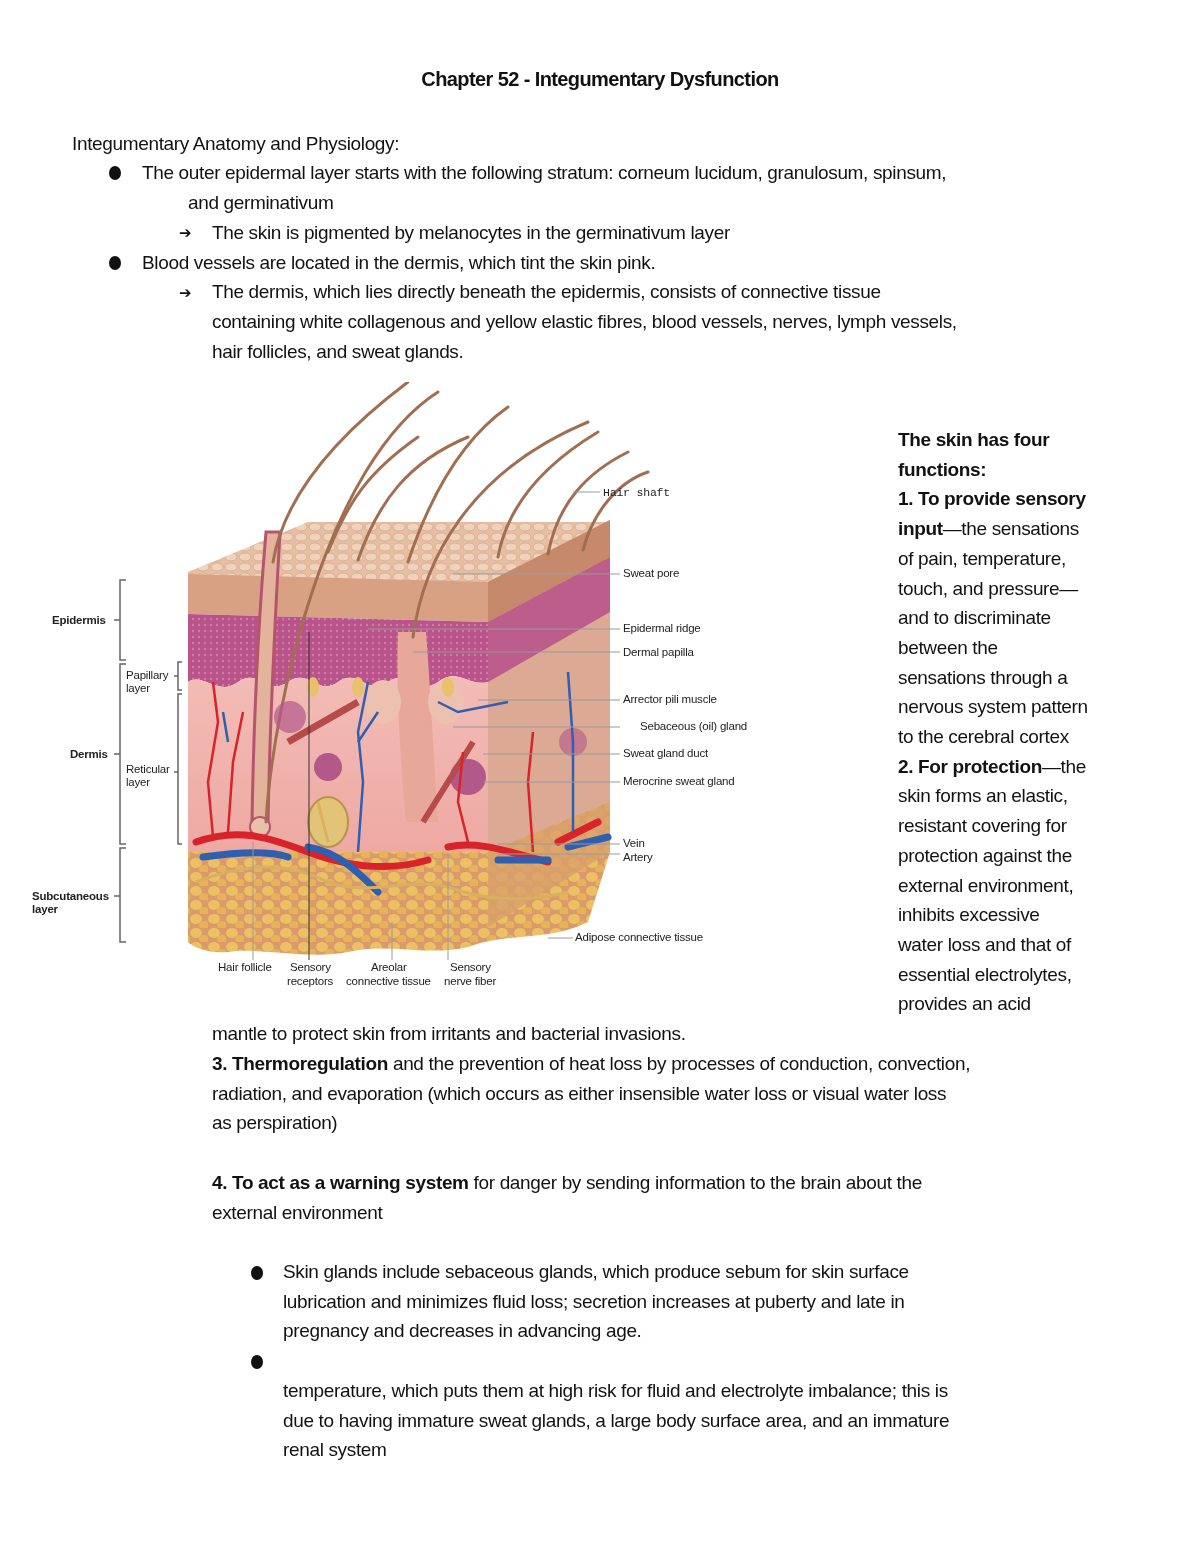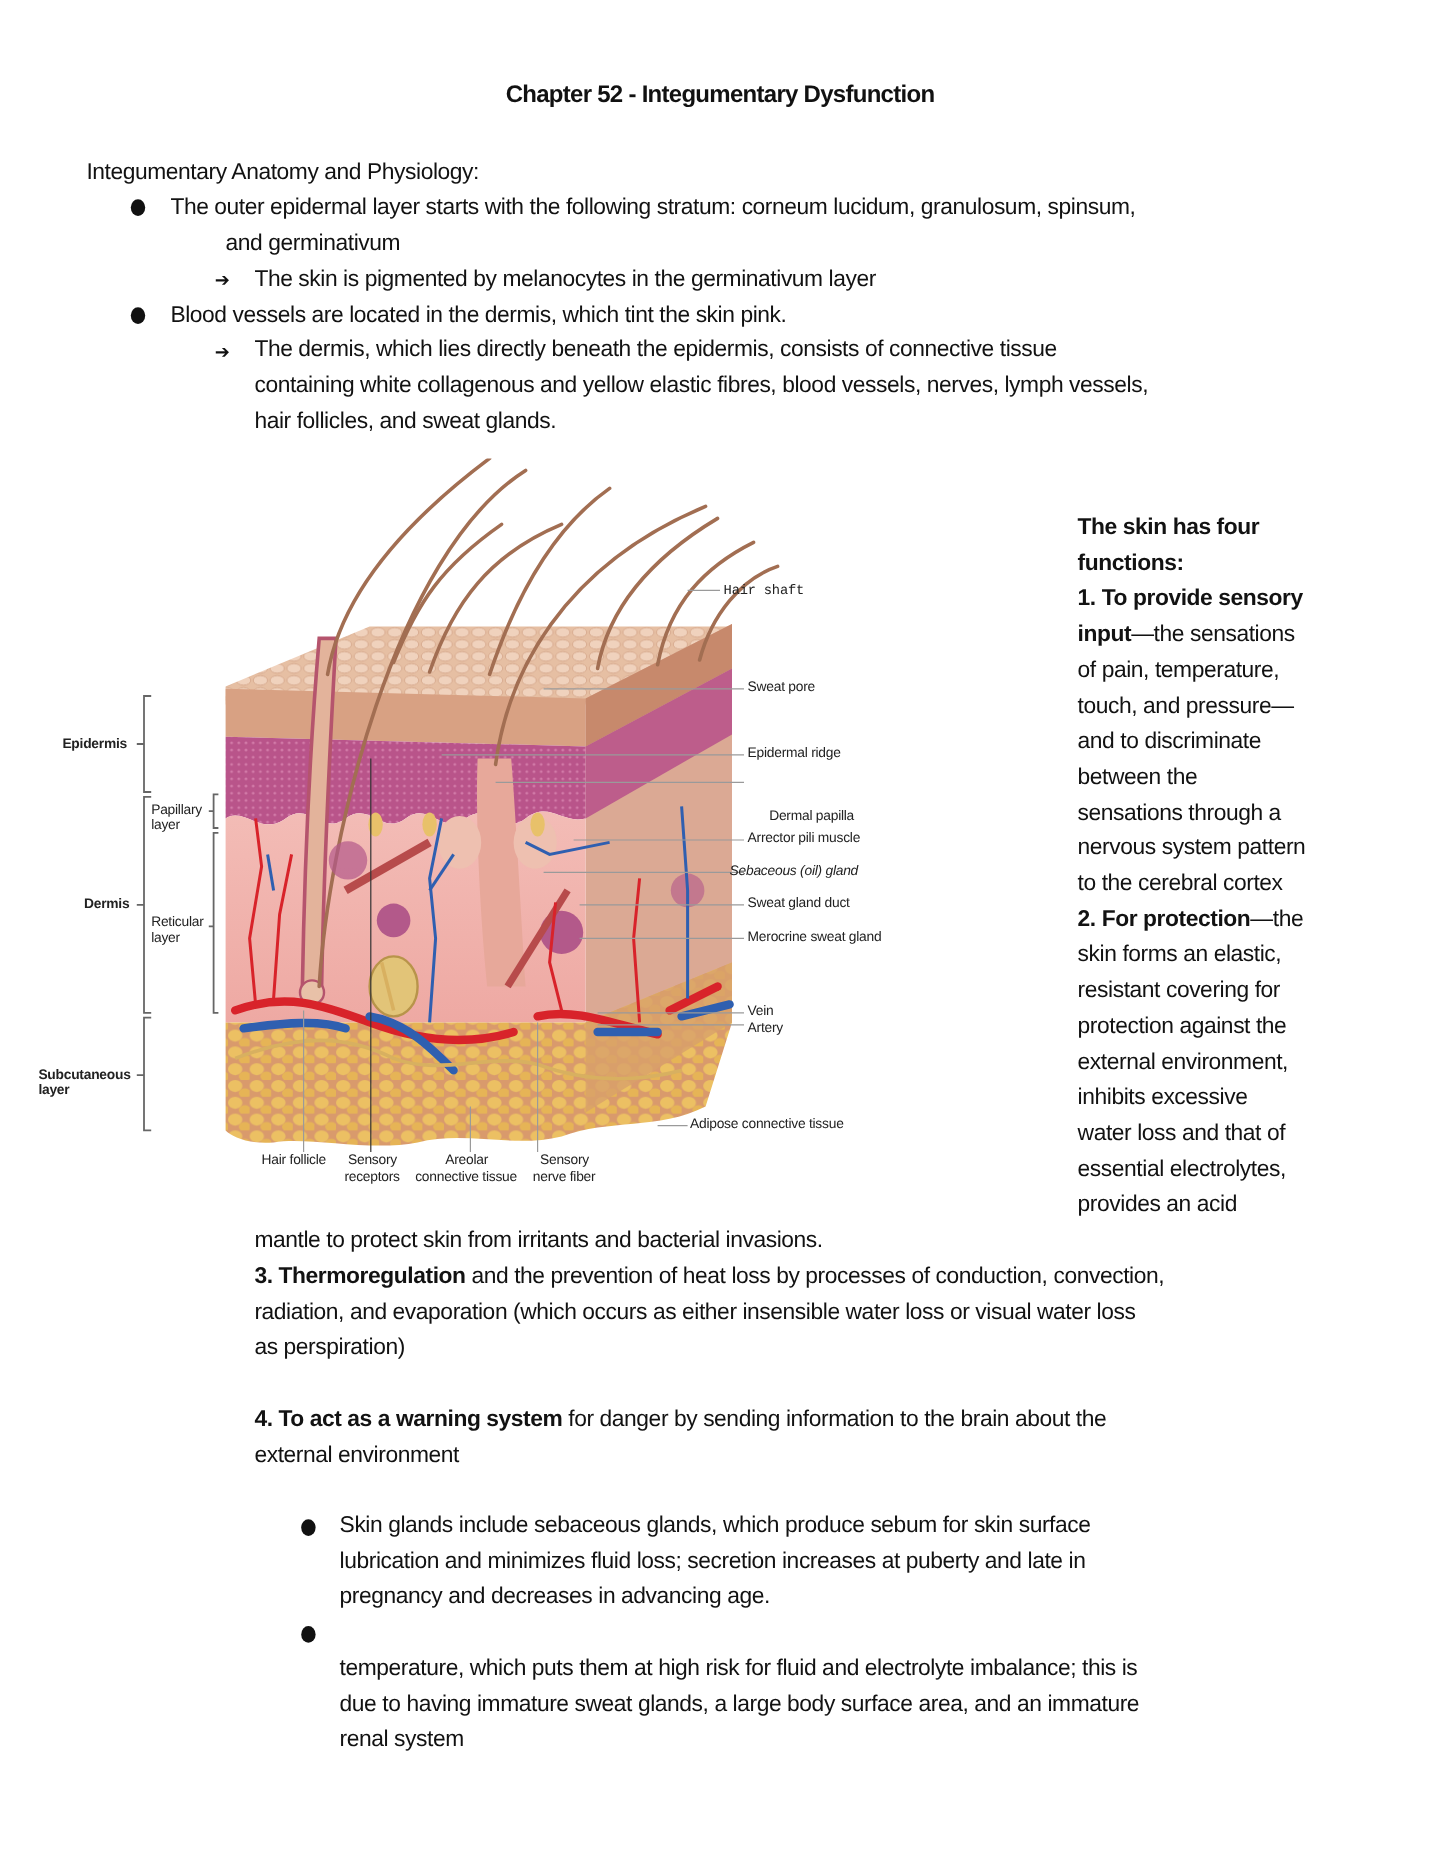--- a/index.html
+++ b/index.html
@@ -198,23 +198,23 @@
     <div class="lbl bold" style="left:42px; top:366px;">Dermis</div>
     <div class="lbl" style="left:98px; top:381px;">Reticular</div>
     <div class="lbl" style="left:98px; top:394px;">layer</div>
     <div class="lbl bold" style="left:4px; top:508px;">Subcutaneous</div>
     <div class="lbl bold" style="left:4px; top:521px;">layer</div>
 
     
     <div class="lbl" style="left:575px; top:104px;font-family:Liberation Mono, monospace;">Hair shaft</div>
     <div class="lbl" style="left:595px; top:185px;">Sweat pore</div>
     <div class="lbl" style="left:595px; top:240px;">Epidermal ridge</div>
-    <div class="lbl" style="left:613px; top:264px;margin-top:28px;">Dermal papilla</div>
+    <div class="lbl" style="left:595px; top:264px;">Dermal papilla</div>
     <div class="lbl" style="left:595px; top:311px;">Arrector pili muscle</div>
-    <div class="lbl" style="left:580px; top:338px;font-style:italic;">Sebaceous (oil) gland</div>
+    <div class="lbl" style="left:612px; top:338px;">Sebaceous (oil) gland</div>
     <div class="lbl" style="left:595px; top:365px;">Sweat gland duct</div>
     <div class="lbl" style="left:595px; top:393px;">Merocrine sweat gland</div>
     <div class="lbl" style="left:595px; top:455px;">Vein</div>
     <div class="lbl" style="left:595px; top:469px;">Artery</div>
     <div class="lbl" style="left:547px; top:549px;">Adipose connective tissue</div>
 
     
     <div class="lbl" style="left:190px; top:579px;">Hair follicle</div>
     <div class="lbl" style="left:262px; top:579px;">Sensory</div>
     <div class="lbl" style="left:259px; top:593px;">receptors</div>

